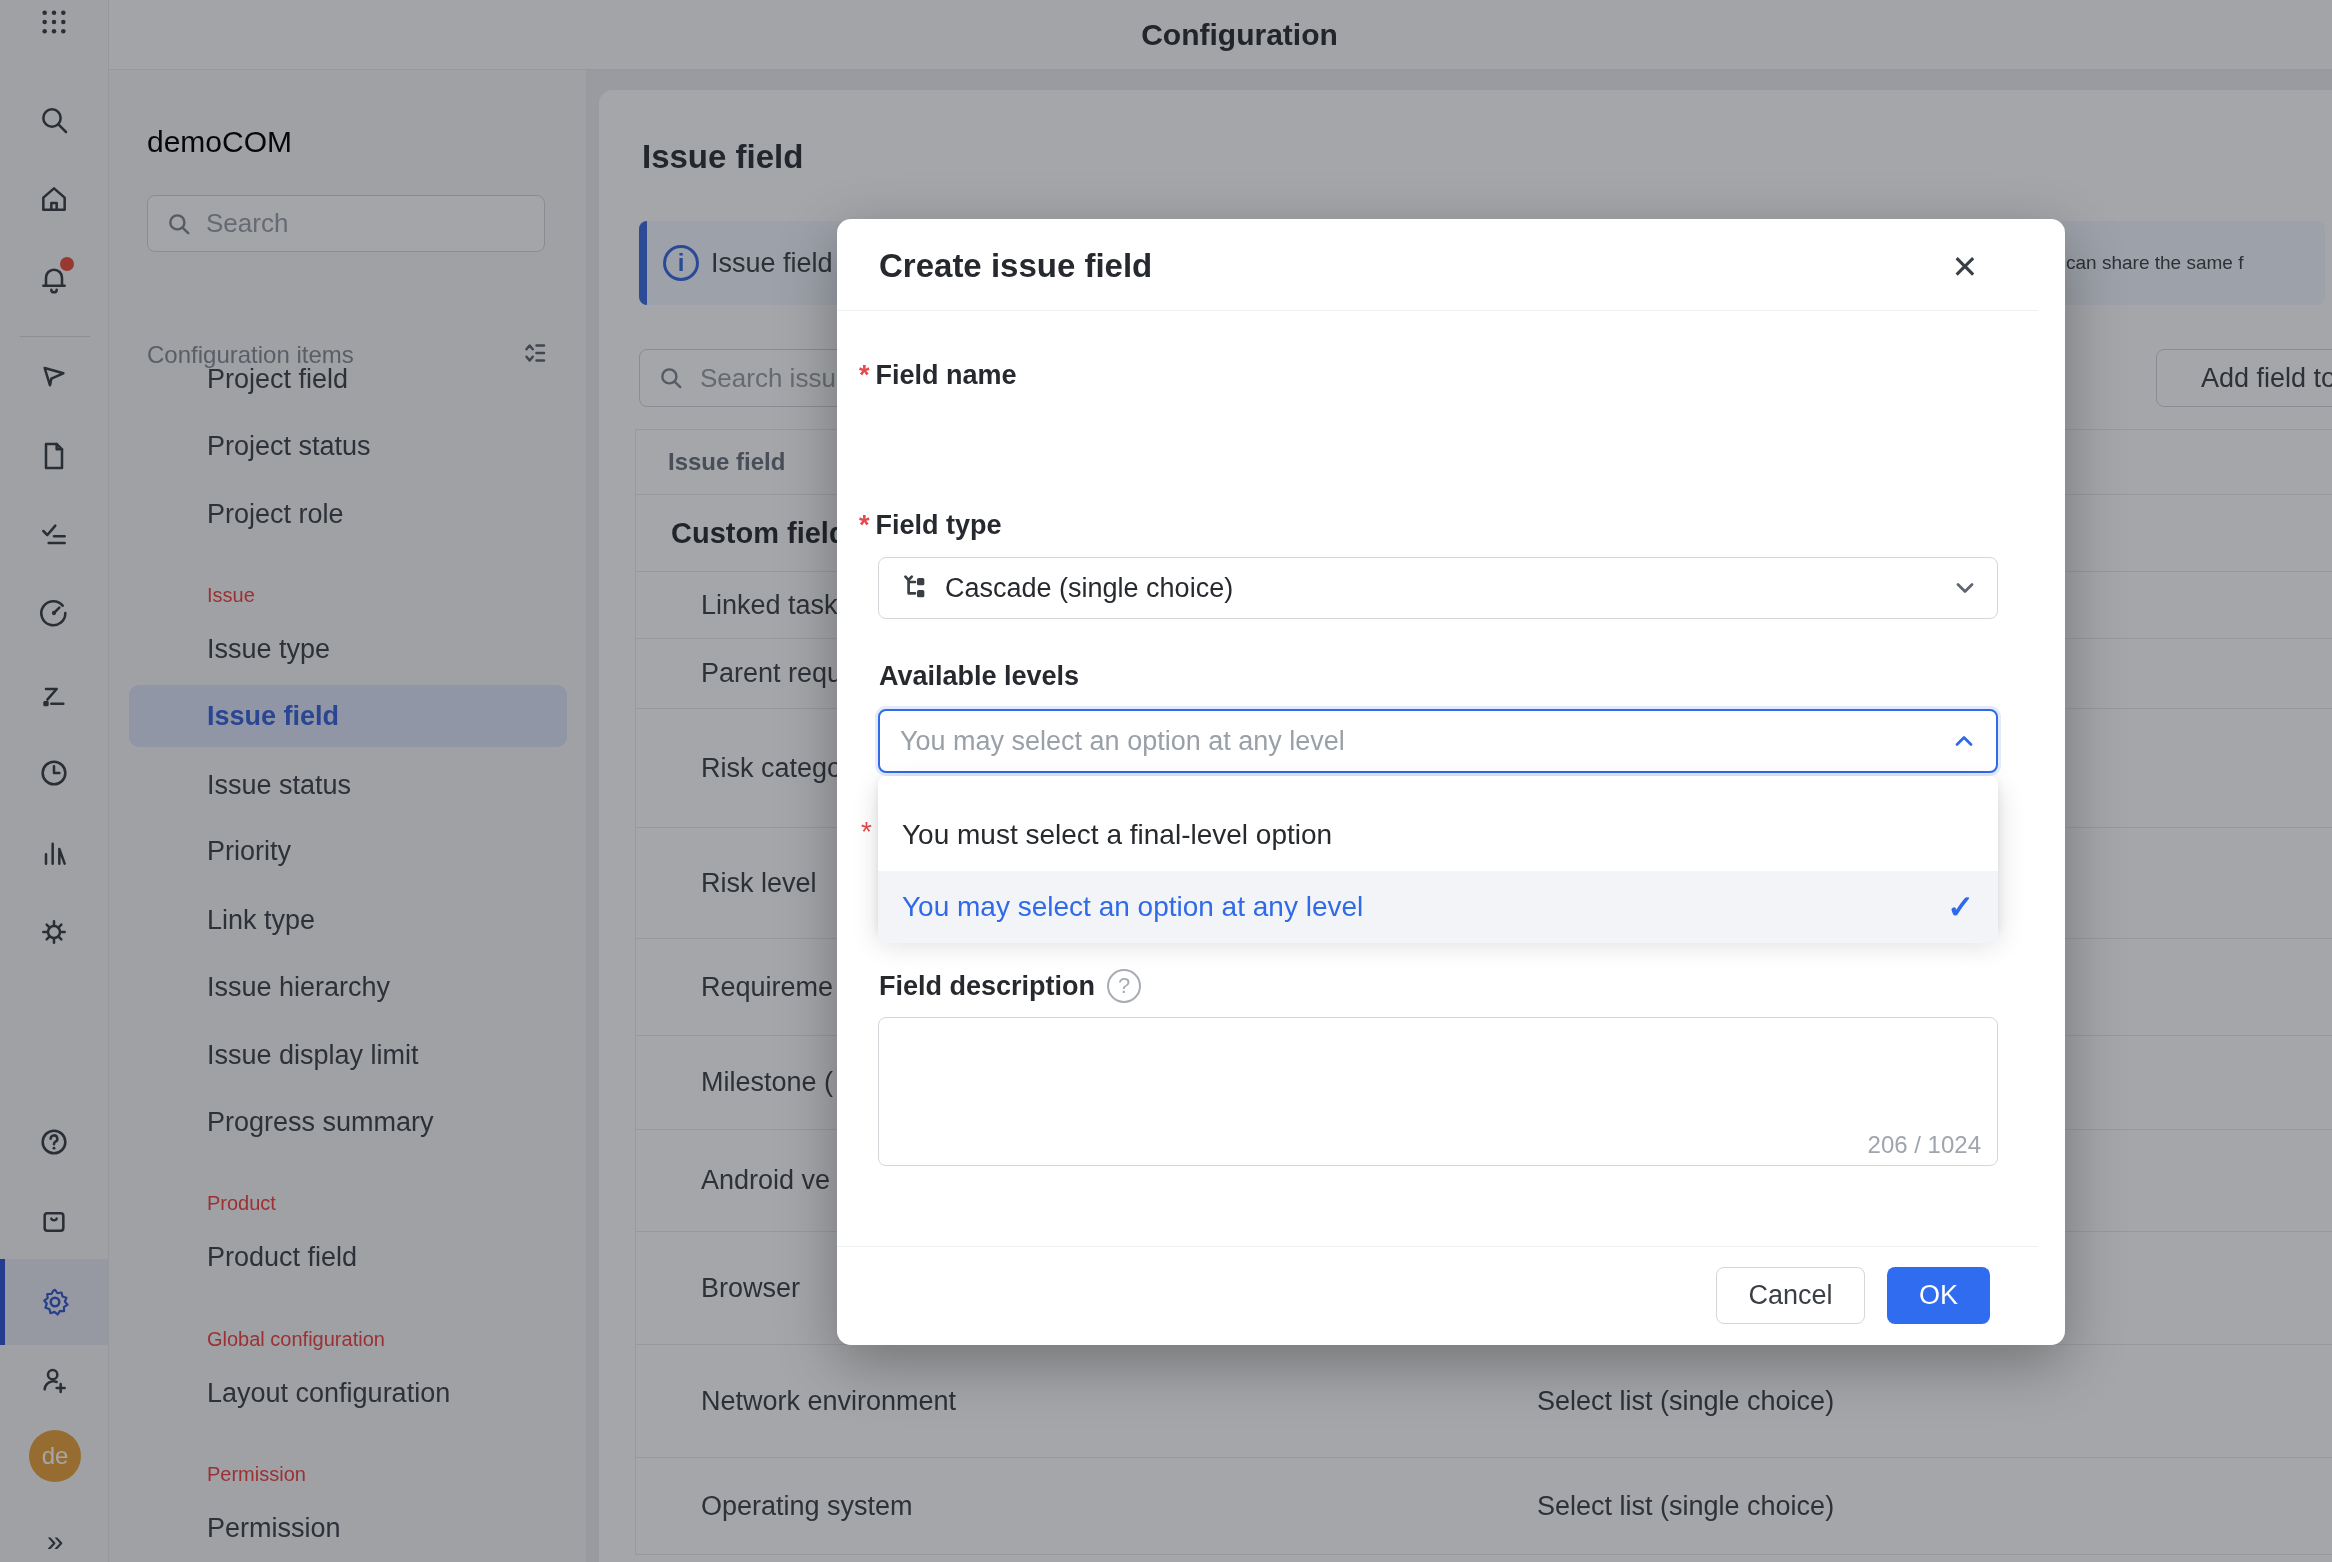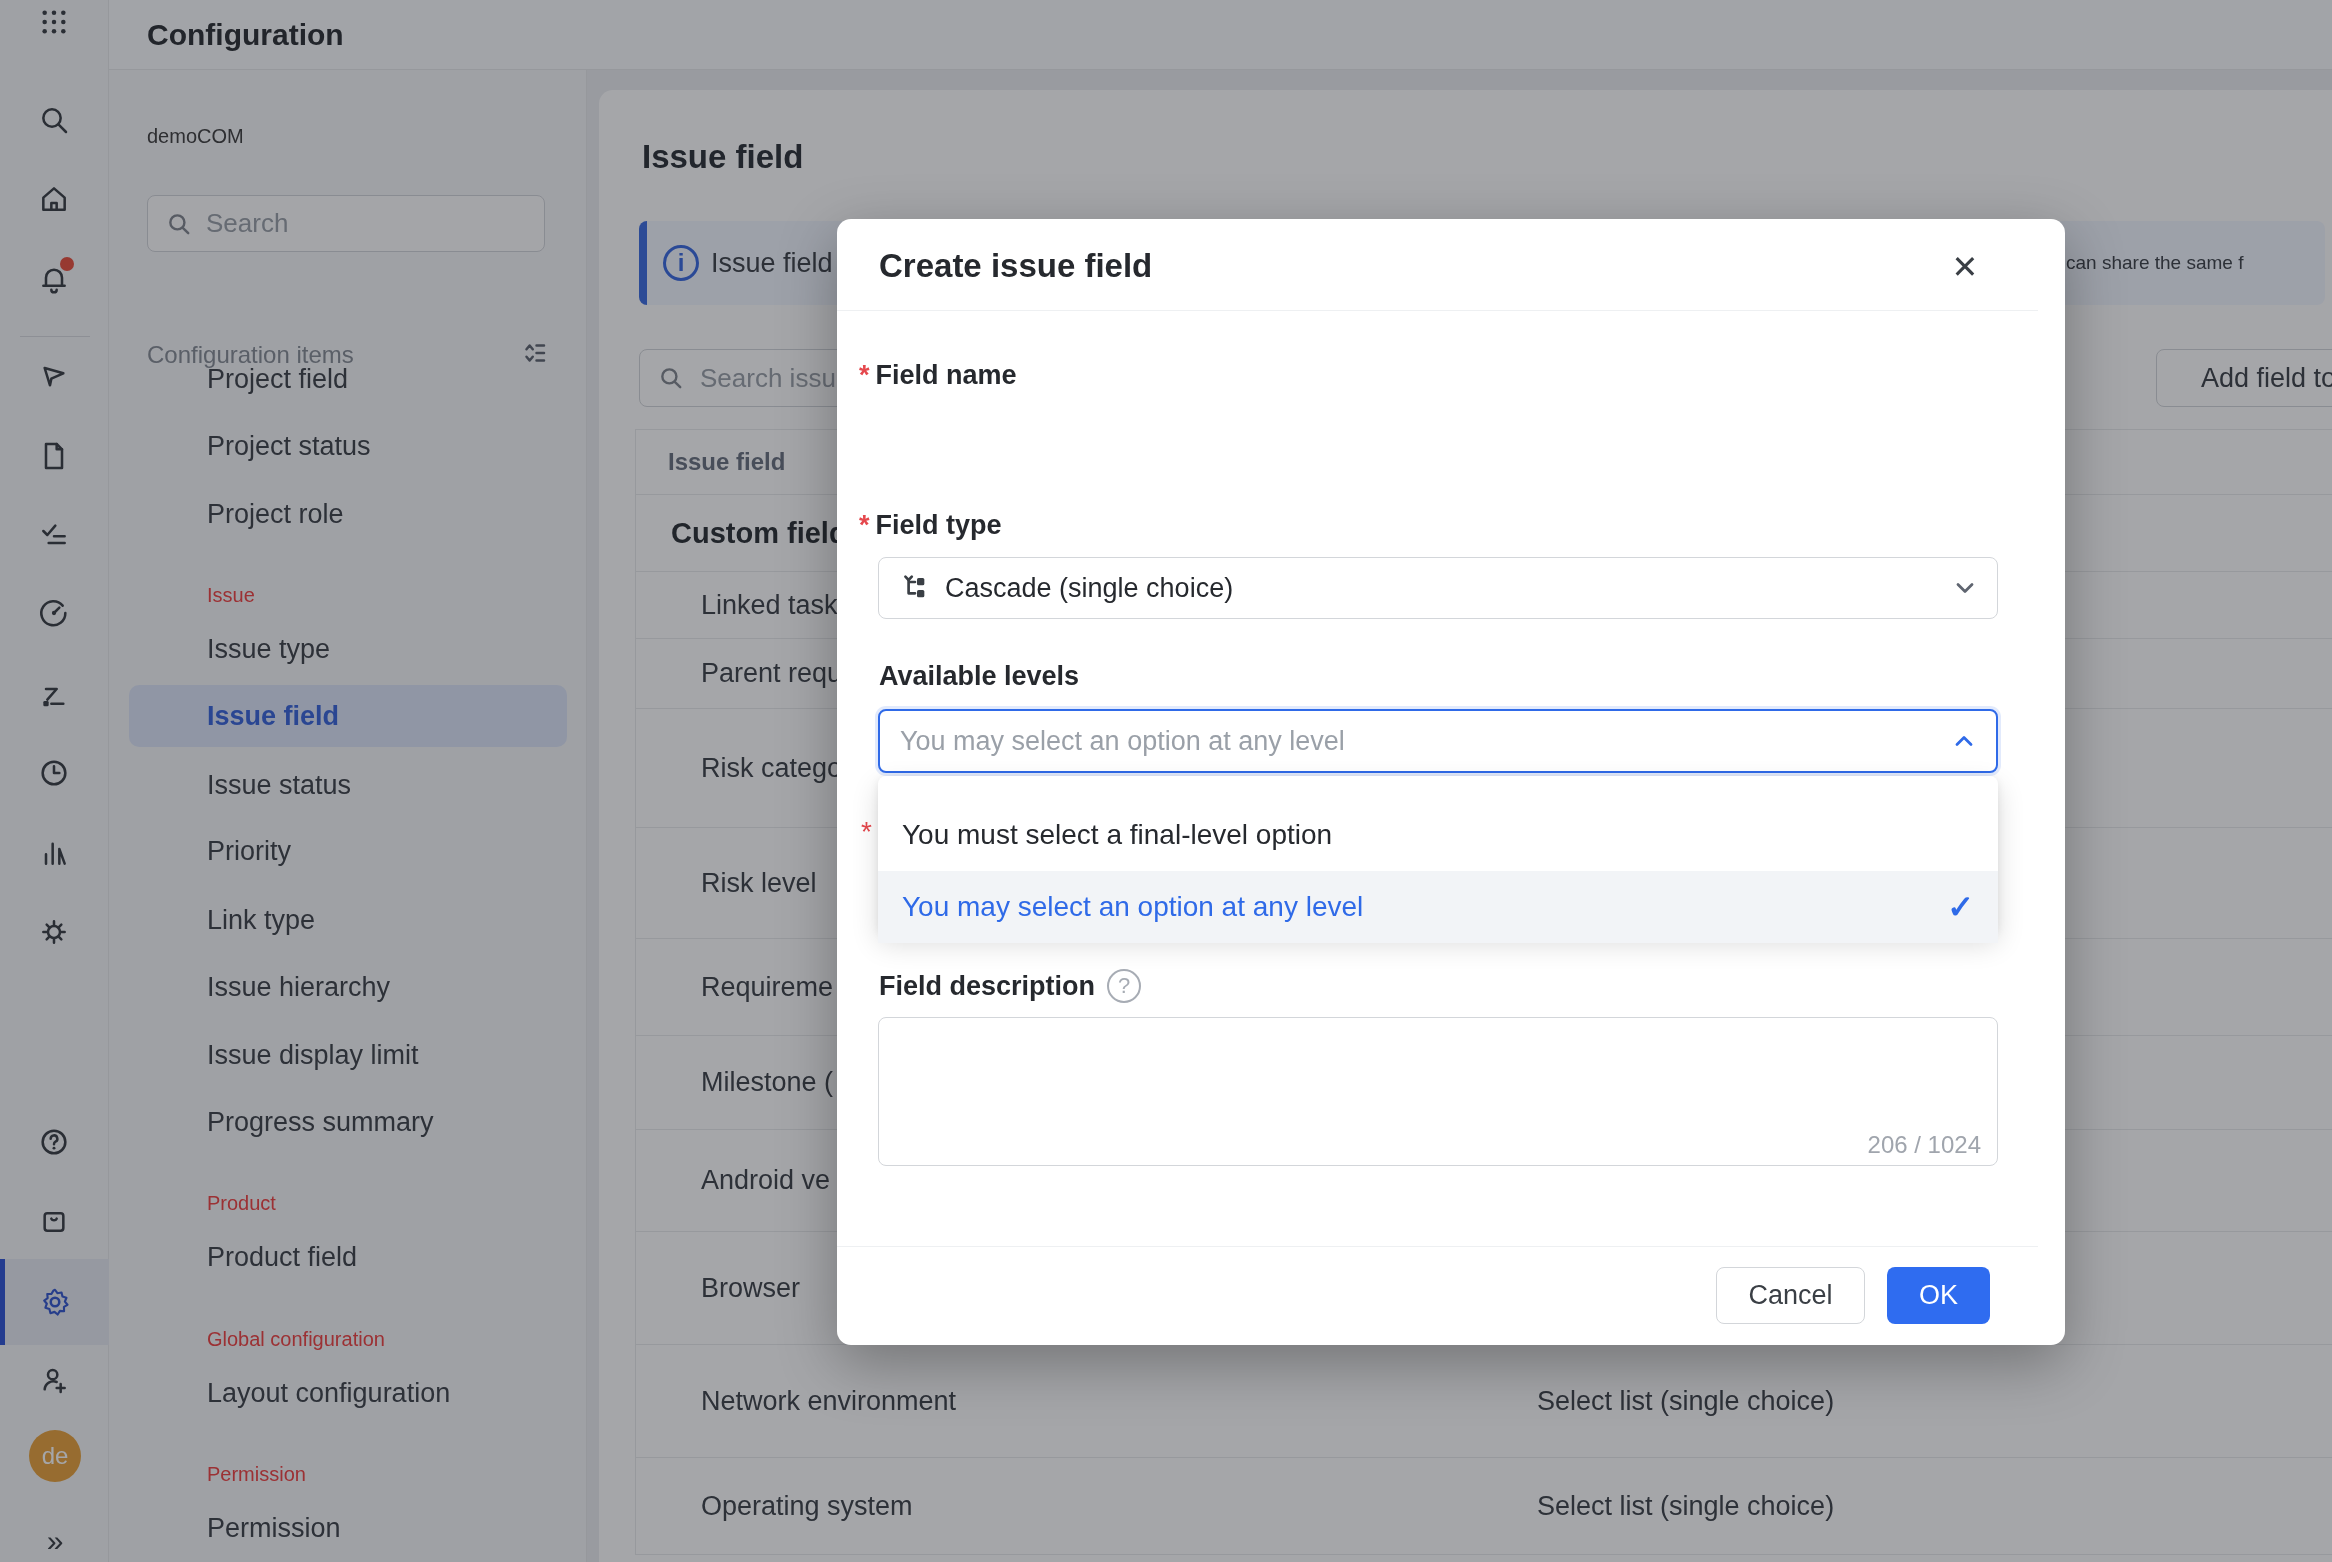--- a/index.html
+++ b/index.html
@@ -17,26 +17,26 @@
   #rail .divider { position:absolute; left:20px; width:70px; height:1px; background:#d9dbdf; }
   #gear-tile { position:absolute; left:0; top:1259px; width:109px; height:86px; background:#e7eaf2; }
   #gear-tile .bar { position:absolute; left:0; top:0; width:5px; height:86px; background:#3056d6; }
   #gear-tile svg { stroke:#3558cf; }
   .bell-dot { position:absolute; right:-2px; top:-4px; width:14px; height:14px; border-radius:50%; background:#e8503f; }
   #avatar { position:absolute; left:55px; top:1456px; transform:translate(-50%,-50%); width:52px; height:52px;
     border-radius:50%; background:#e8a33d; color:#fff; font-size:24px; display:flex; align-items:center; justify-content:center; }
   #rail-expand { position:absolute; left:55px; top:1541px; transform:translate(-50%,-50%); font-size:30px; color:#3a3f45; }
   
   #topbar { position:absolute; left:109px; top:0; width:2223px; height:70px; background:#fbfcfd;
-    border-bottom:1px solid #e7e8ea; display:flex; align-items:center; z-index:2; }
+    border-bottom:1px solid #e7e8ea; display:flex; align-items:center; z-index:2;justify-content:center; }
   #topbar .title { margin-left:38px; font-size:30px; font-weight:700; color:#2d3136; }
   
   #sidebar { position:absolute; left:109px; top:70px; width:478px; height:1493px;
     background:#f6f7f9; border-right:1px solid #e7e8ea; z-index:2; }
-  #team-name { position:absolute; left:38px; top:55px; font-size:20px; color:#404040; }
+  #team-name { position:absolute; left:38px; top:55px; font-size:30px; color:#000000; }
   #side-search { position:absolute; left:38px; top:125px; width:398px; height:57px;
     border:1px solid #d3d6da; border-radius:8px; background:#fdfdfe; }
   #side-search input { position:absolute; left:58px; top:0; width:328px; height:55px; border:0; outline:0;
     background:transparent; font-size:26px; color:#3f444b; font-family:"Liberation Sans",sans-serif; }
   #side-search input::placeholder { color:#9aa0a8; }
   .mag { position:absolute; left:18px; top:50%; transform:translateY(-50%); width:26px; height:26px; }
   .mag svg { width:26px; height:26px; stroke:#82878f; fill:none; stroke-width:2.2; stroke-linecap:round; }
   #cfg-items-row { position:absolute; left:38px; top:217px; width:402px; height:40px; display:flex; align-items:center; justify-content:space-between;margin-top:48px; }
   #cfg-items-row .lbl { font-size:24px; color:#878d96; }
   #cfg-items-row svg { width:30px; height:30px; stroke:#5f6570; fill:none; stroke-width:2; stroke-linecap:round; stroke-linejoin:round; }

